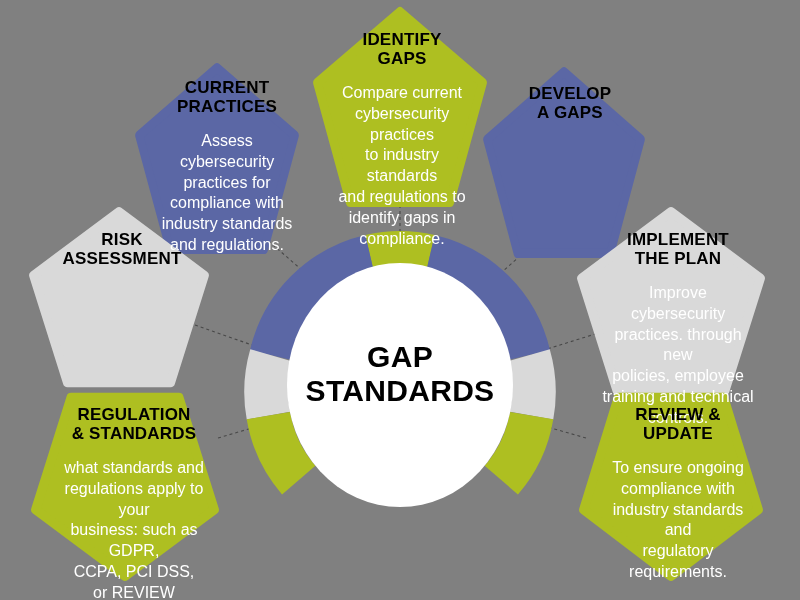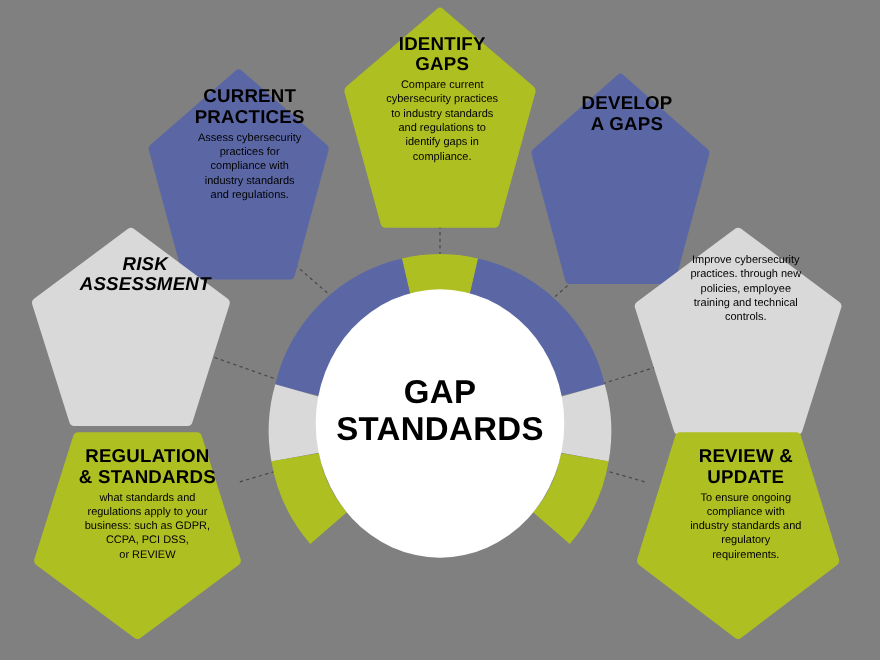--- a/index.html
+++ b/index.html
@@ -39,31 +39,31 @@
   .node-title {
     font-weight: bold;
     font-size: 17px;
     line-height: 1.12;
     letter-spacing: 0.2px;
     color: #000000;
     margin: 0 0 3px 0;
     white-space: pre-line;
   }
   .node-body {
-    font-size: 10px;
+    font-size: 16px;
     line-height: 1.3;
-    color: #000000;
-    margin: 0;
+    color: #ffffff;
+    margin: 12px;
     white-space: pre-line;
   }
   
   #node-identify-gaps   { left: 316px; top: 30px;  width: 172px; }
   #node-current-practices { left: 145px; top: 78px; width: 164px; }
   #node-develop-a-plan  { left: 490px; top: 84px;  width: 160px; }
-  #node-risk-assessment { left: 46px;  top: 230px; width: 172px; font-style: italic; }
+  #node-risk-assessment { left: 36px;  top: 230px; width: 172px; }
   #node-implement-plan  { left: 588px; top: 230px; width: 180px; }
   #node-regulation      { left: 44px;  top: 405px; width: 180px; }
   #node-review-update   { left: 592px; top: 405px; width: 172px; }
 
   #center-label {
     position: absolute;
     left: 280px;
     top: 340px;
     width: 240px;
     text-align: center;
@@ -174,20 +174,22 @@
     <div class="node-title">DEVELOP
 A GAPS</div>
   </div>
 
   <div class="node" id="node-risk-assessment">
     <div class="node-title">RISK
 ASSESSMENT</div>
   </div>
 
   <div class="node" id="node-implement-plan">
+    <div class="node-title">IMPLEMENT
+THE PLAN</div>
     <div class="node-body">Improve cybersecurity
 practices. through new
 policies, employee
 training and technical
 controls.</div>
   </div>
 
   <div class="node" id="node-regulation">
     <div class="node-title">REGULATION
 &amp; STANDARDS</div>

